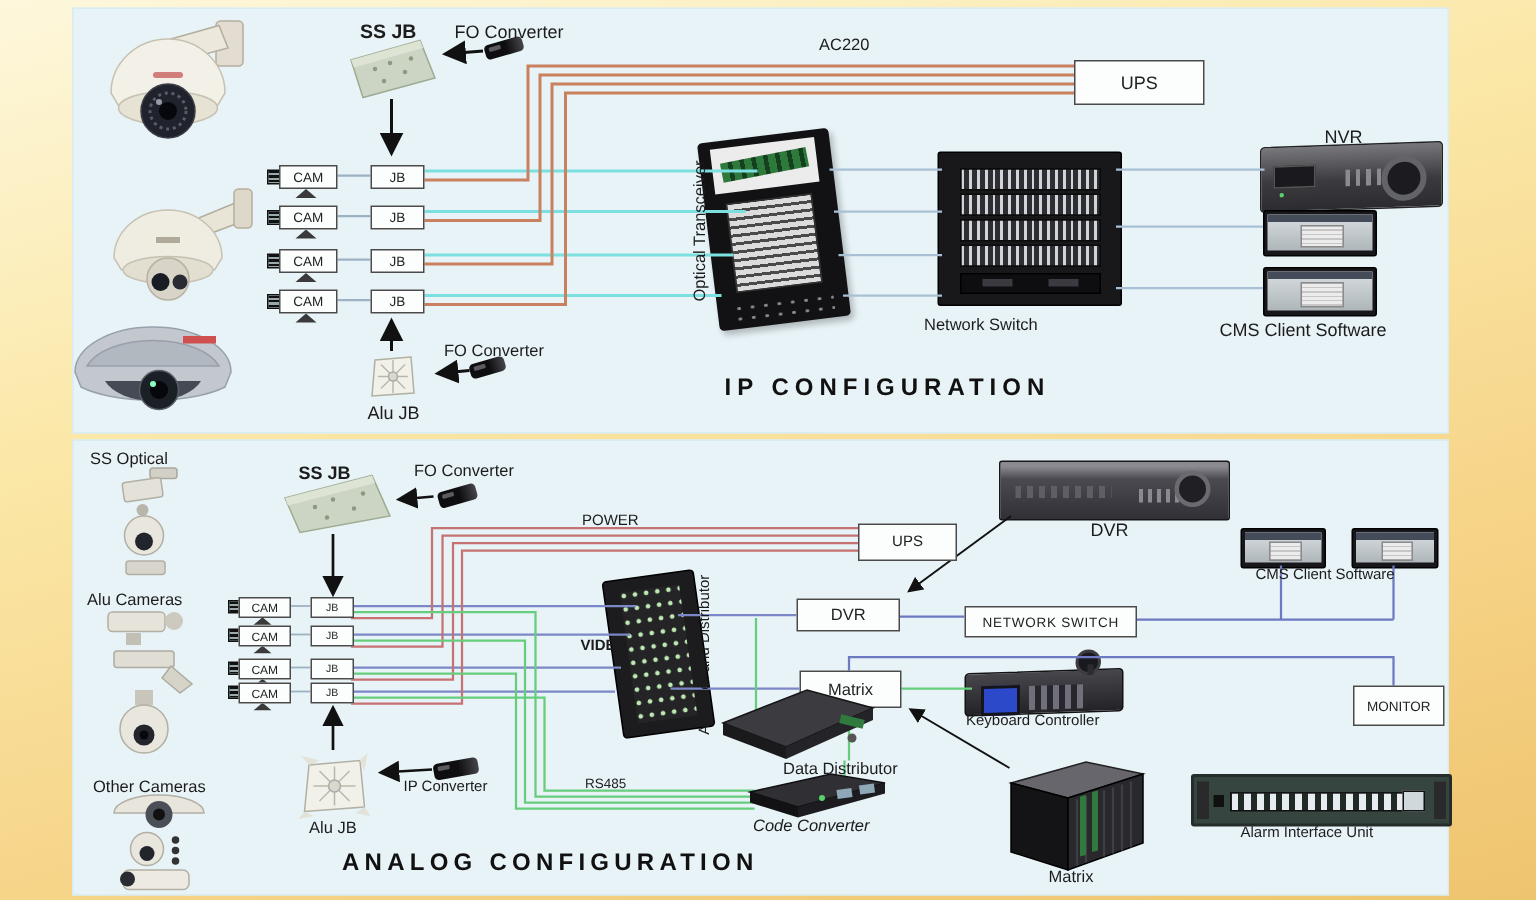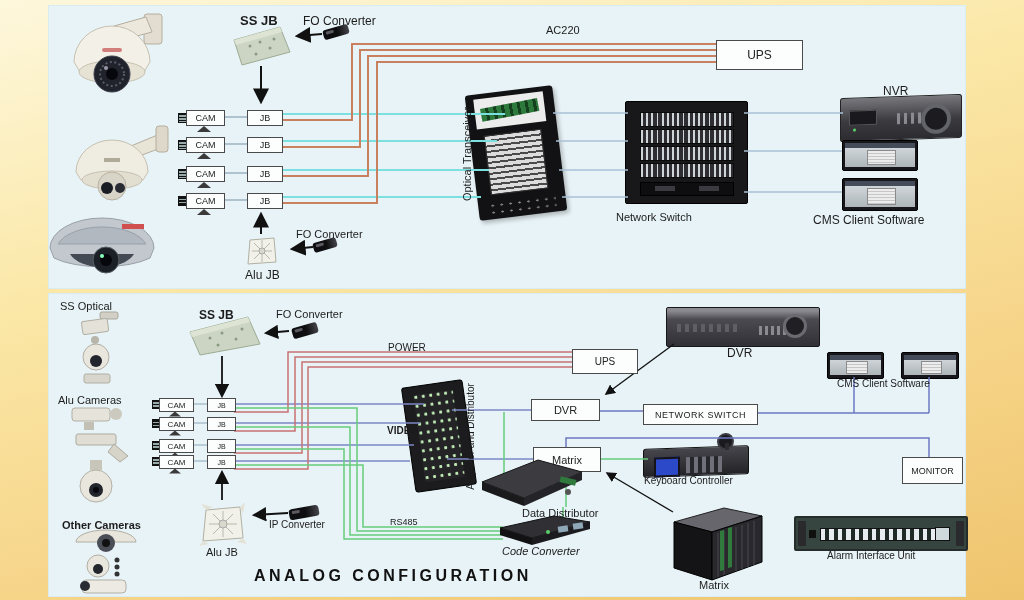--- a/index.html
+++ b/index.html
@@ -311,20 +311,21 @@
       </div>
   </div>
   <div class="mon" style="left:842px;top:178px;width:74px;height:31px;">
     <div class="mscr">
         <div class="mbar"></div>
         <div class="mdlg"></div>
       </div>
   </div>
   <div class="lbl lg" style="left:813px;top:213px;">CMS Client Software</div>
 
+  <div class="title" style="left:483px;top:250px;">IP CONFIGURATION</div>
 
   <div class="lbl" style="left:60px;top:300px;">SS Optical</div>
   <div class="dev" style="left:70px;top:310px;">
     <svg width="56" height="80" viewBox="0 0 56 80">
       <rect x="30" y="2" width="18" height="7" rx="2" fill="#d2cfc6" stroke="#aaa79c"></rect>
       <rect x="12" y="10" width="26" height="13" rx="2" fill="#e4e1d8" stroke="#b2afa4" transform="rotate(-8 25 16)"></rect>
       <circle cx="25" cy="30" r="4" fill="#b8b5aa"></circle>
       <circle cx="26" cy="47" r="13" fill="#e9e6dd" stroke="#b2afa4"></circle>
       <circle cx="26" cy="51" r="6" fill="#23252d"></circle>
       <rect x="14" y="64" width="26" height="9" rx="2" fill="#d8d5cc" stroke="#b2afa4"></rect>
@@ -337,21 +338,21 @@
       <circle cx="62" cy="10" r="6" fill="#ccc9be"></circle>
       <rect x="30" y="18" width="10" height="8" fill="#c2bfb4"></rect>
       <rect x="22" y="30" width="40" height="11" rx="2" fill="#e0ddd4" stroke="#aeaba0"></rect>
       <path d="M60 40 L74 52 L66 58 L54 48 Z" fill="#d6d3c8" stroke="#aeaba0"></path>
       <rect x="36" y="56" width="12" height="10" fill="#c8c5ba"></rect>
       <circle cx="42" cy="82" r="16" fill="#e9e6dd" stroke="#b2afa4"></circle>
       <circle cx="42" cy="86" r="7" fill="#23252d"></circle>
       <circle cx="42" cy="86" r="3" fill="#06080e"></circle>
     </svg>
   </div>
-  <div class="lbl" style="left:62px;top:519px;font-weight:bold;">Other Cameras</div>
+  <div class="lbl" style="left:62px;top:519px;">Other Cameras</div>
   <div class="dev" style="left:68px;top:528px;">
     <svg width="80" height="70" viewBox="0 0 80 70">
       <path d="M8 14 a30 12 0 0 1 60 0 Z" fill="#e8e5dc" stroke="#b2afa4"></path>
       <circle cx="38" cy="15" r="9" fill="#4a4e56"></circle>
       <circle cx="38" cy="15" r="4" fill="#111"></circle>
       <circle cx="30" cy="38" r="11" fill="#e9e6dd" stroke="#b2afa4"></circle>
       <circle cx="30" cy="41" r="5" fill="#23252d"></circle>
       <circle cx="49" cy="32" r="2.5" fill="#333"></circle>
         <circle cx="49" cy="39" r="2.5" fill="#333"></circle>
         <circle cx="49" cy="46" r="2.5" fill="#333"></circle>
@@ -515,15 +516,15 @@
       </g>
       <circle cx="24" cy="24" r="4" fill="#d8d8cc" stroke="#aaa"></circle>
     </svg>
   </div>
   <div class="lbl" style="left:206px;top:546px;">Alu JB</div>
   <div class="foconv" style="left:289px;top:507px;width:30px;height:11px;transform:rotate(-10deg);">
       <i></i>
     </div>
   <div class="lbl md" style="left:269px;top:519px;">IP Converter</div>
 
-  <div class="title" style="left:228px;top:567px;letter-spacing:3.5px;margin-left:26px;">ANALOG CONFIGURATION</div>
+  <div class="title" style="left:228px;top:567px;letter-spacing:3.5px;">ANALOG CONFIGURATION</div>
 
 </div>
 
 </body></html>

